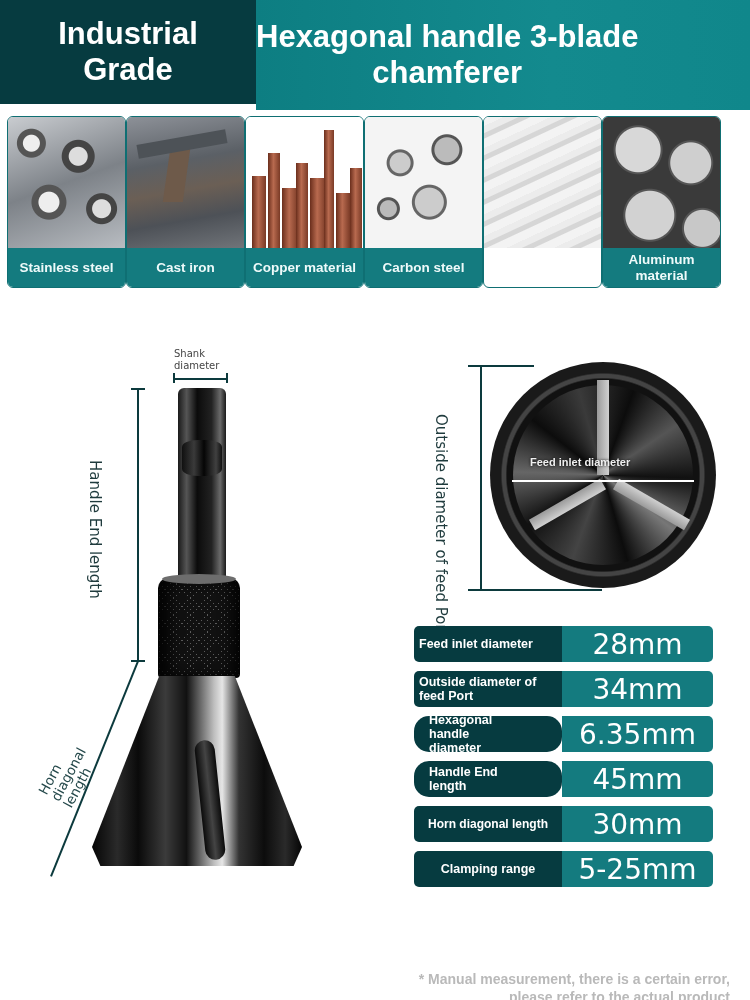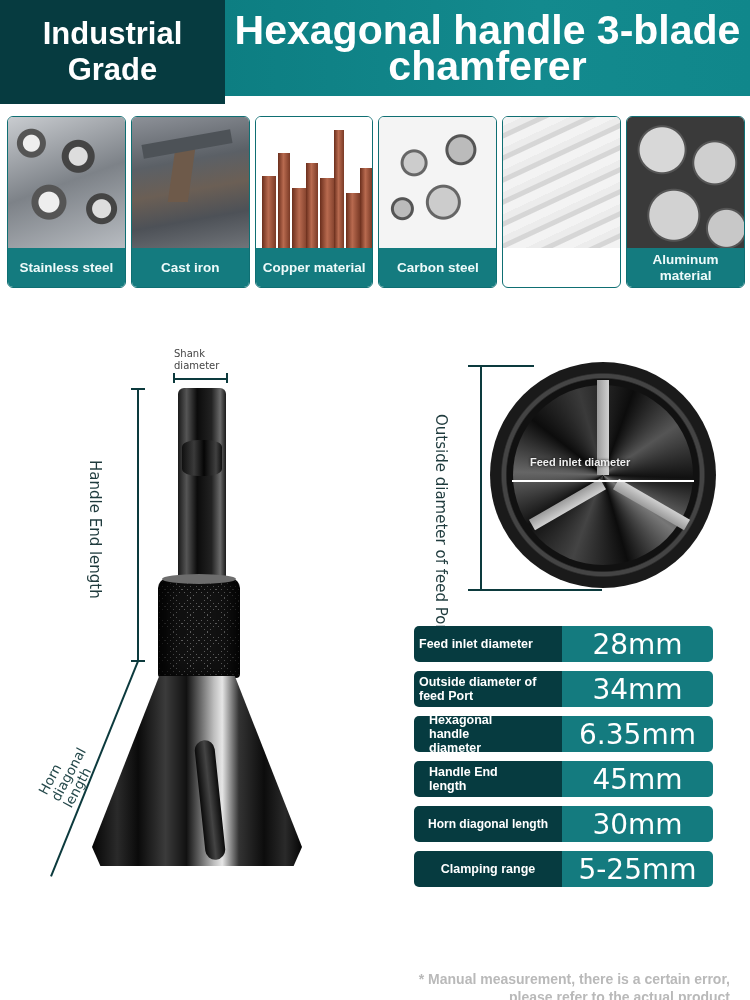--- a/index.html
+++ b/index.html
@@ -1,29 +1,29 @@
 <!DOCTYPE html>
 <html><head>
 <meta charset="utf-8">
 <style>
   * { box-sizing: border-box; margin: 0; padding: 0; }
   html, body { width: 750px; height: 1000px; background: #ffffff; overflow: hidden; }
   body { font-family: "Liberation Sans", "DejaVu Sans", sans-serif; position: relative; }
 
   
   .header { position: absolute; left: 0; top: 0; width: 750px; height: 104px; display: flex; }
-  .header-left { width: 225px; height: 104px; background: #063b40; color: #fff;
+  .header-left { width: 256px; height: 104px; background: #063b40; color: #fff;
     display: flex; align-items: center; justify-content: center; text-align: center;
     font-weight: bold; font-size: 31px; line-height: 36px; }
-  .header-right { flex: 1; height: 96px; background: linear-gradient(90deg,#0d7e82,#138a8e 60%,#10878b);
-    color: #fff; display: flex; align-items: center; justify-content: center; text-align: center;
-    font-weight: bold; font-size: 41px; line-height: 36px; }
-
-  
-  .materials { position: absolute; left: 7px; top: 116px; width: 738px; height: 172px; display: flex; gap: 5px; }
+  .header-right { flex: 1; height: 110px; background: linear-gradient(90deg,#0d7e82,#138a8e 60%,#10878b);
+    color: #fff; display: flex; align-items: center; justify-content: flex-start; text-align: center;
+    font-weight: bold; font-size: 31px; line-height: 36px; }
+
+  
+  .materials { position: absolute; left: 7px; top: 116px; width: 738px; height: 172px; display: flex; }
   .card { width: 119px; height: 172px; border-radius: 6px; overflow: hidden; border: 1px solid #0f6f73;
     display: flex; flex-direction: column; background: #fff; }
   .card-img { height: 131px; position: relative; overflow: hidden; }
   .card-label { flex: 1; background: #147b7f; color: #eefafa; font-weight: bold; font-size: 13.5px;
     line-height: 16px; display: flex; align-items: center; justify-content: center; text-align: center; padding: 0 4px; }
 
   
   .img-stainless { background: radial-gradient(circle at 20% 20%, #eee 0 8px, #555 9px 14px, transparent 15px),
      radial-gradient(circle at 60% 30%, #ddd 0 9px, #444 10px 16px, transparent 17px),
      radial-gradient(circle at 35% 65%, #eee 0 10px, #555 11px 17px, transparent 18px),
@@ -79,21 +79,21 @@
   .feed-label { left: 530px; top: 456px; font-size: 11px; font-weight: bold; color: #f0f0f0;
     text-shadow: 0 0 3px #000; }
   .outside-label { left: 432px; top: 414px; font-size: 15px; line-height: 17px; writing-mode: vertical-rl; color:#1f3b3d; }
 
   
   .specs { position: absolute; left: 414px; top: 626px; width: 299px; }
   .spec-row { display: flex; height: 36px; margin-bottom: 9px; border-radius: 5px; overflow: hidden; }
   .spec-key { width: 148px; background: #063b40; color: #fff; font-weight: bold; font-size: 12.5px;
     line-height: 14px; display: flex; align-items: center; padding-left: 5px; }
   .spec-key.center { justify-content: center; padding-left: 0; }
-  .spec-key.indent { padding-left: 15px; }
+  .spec-key.indent { padding-left: 15px; border-radius: 15px; }
   .spec-val { flex: 1; background: #147b7f; color: #fff; font-size: 28px; display: flex;
     align-items: center; justify-content: center; font-family: "DejaVu Sans", sans-serif; }
 
   .footnote { position: absolute; right: 20px; top: 942px; text-align: right; color: #b9b9b9;
     font-weight: bold; font-size: 14px; line-height: 18px; margin-top: 28px; }
 </style>
 </head>
 <body>
 
 <div class="header">

